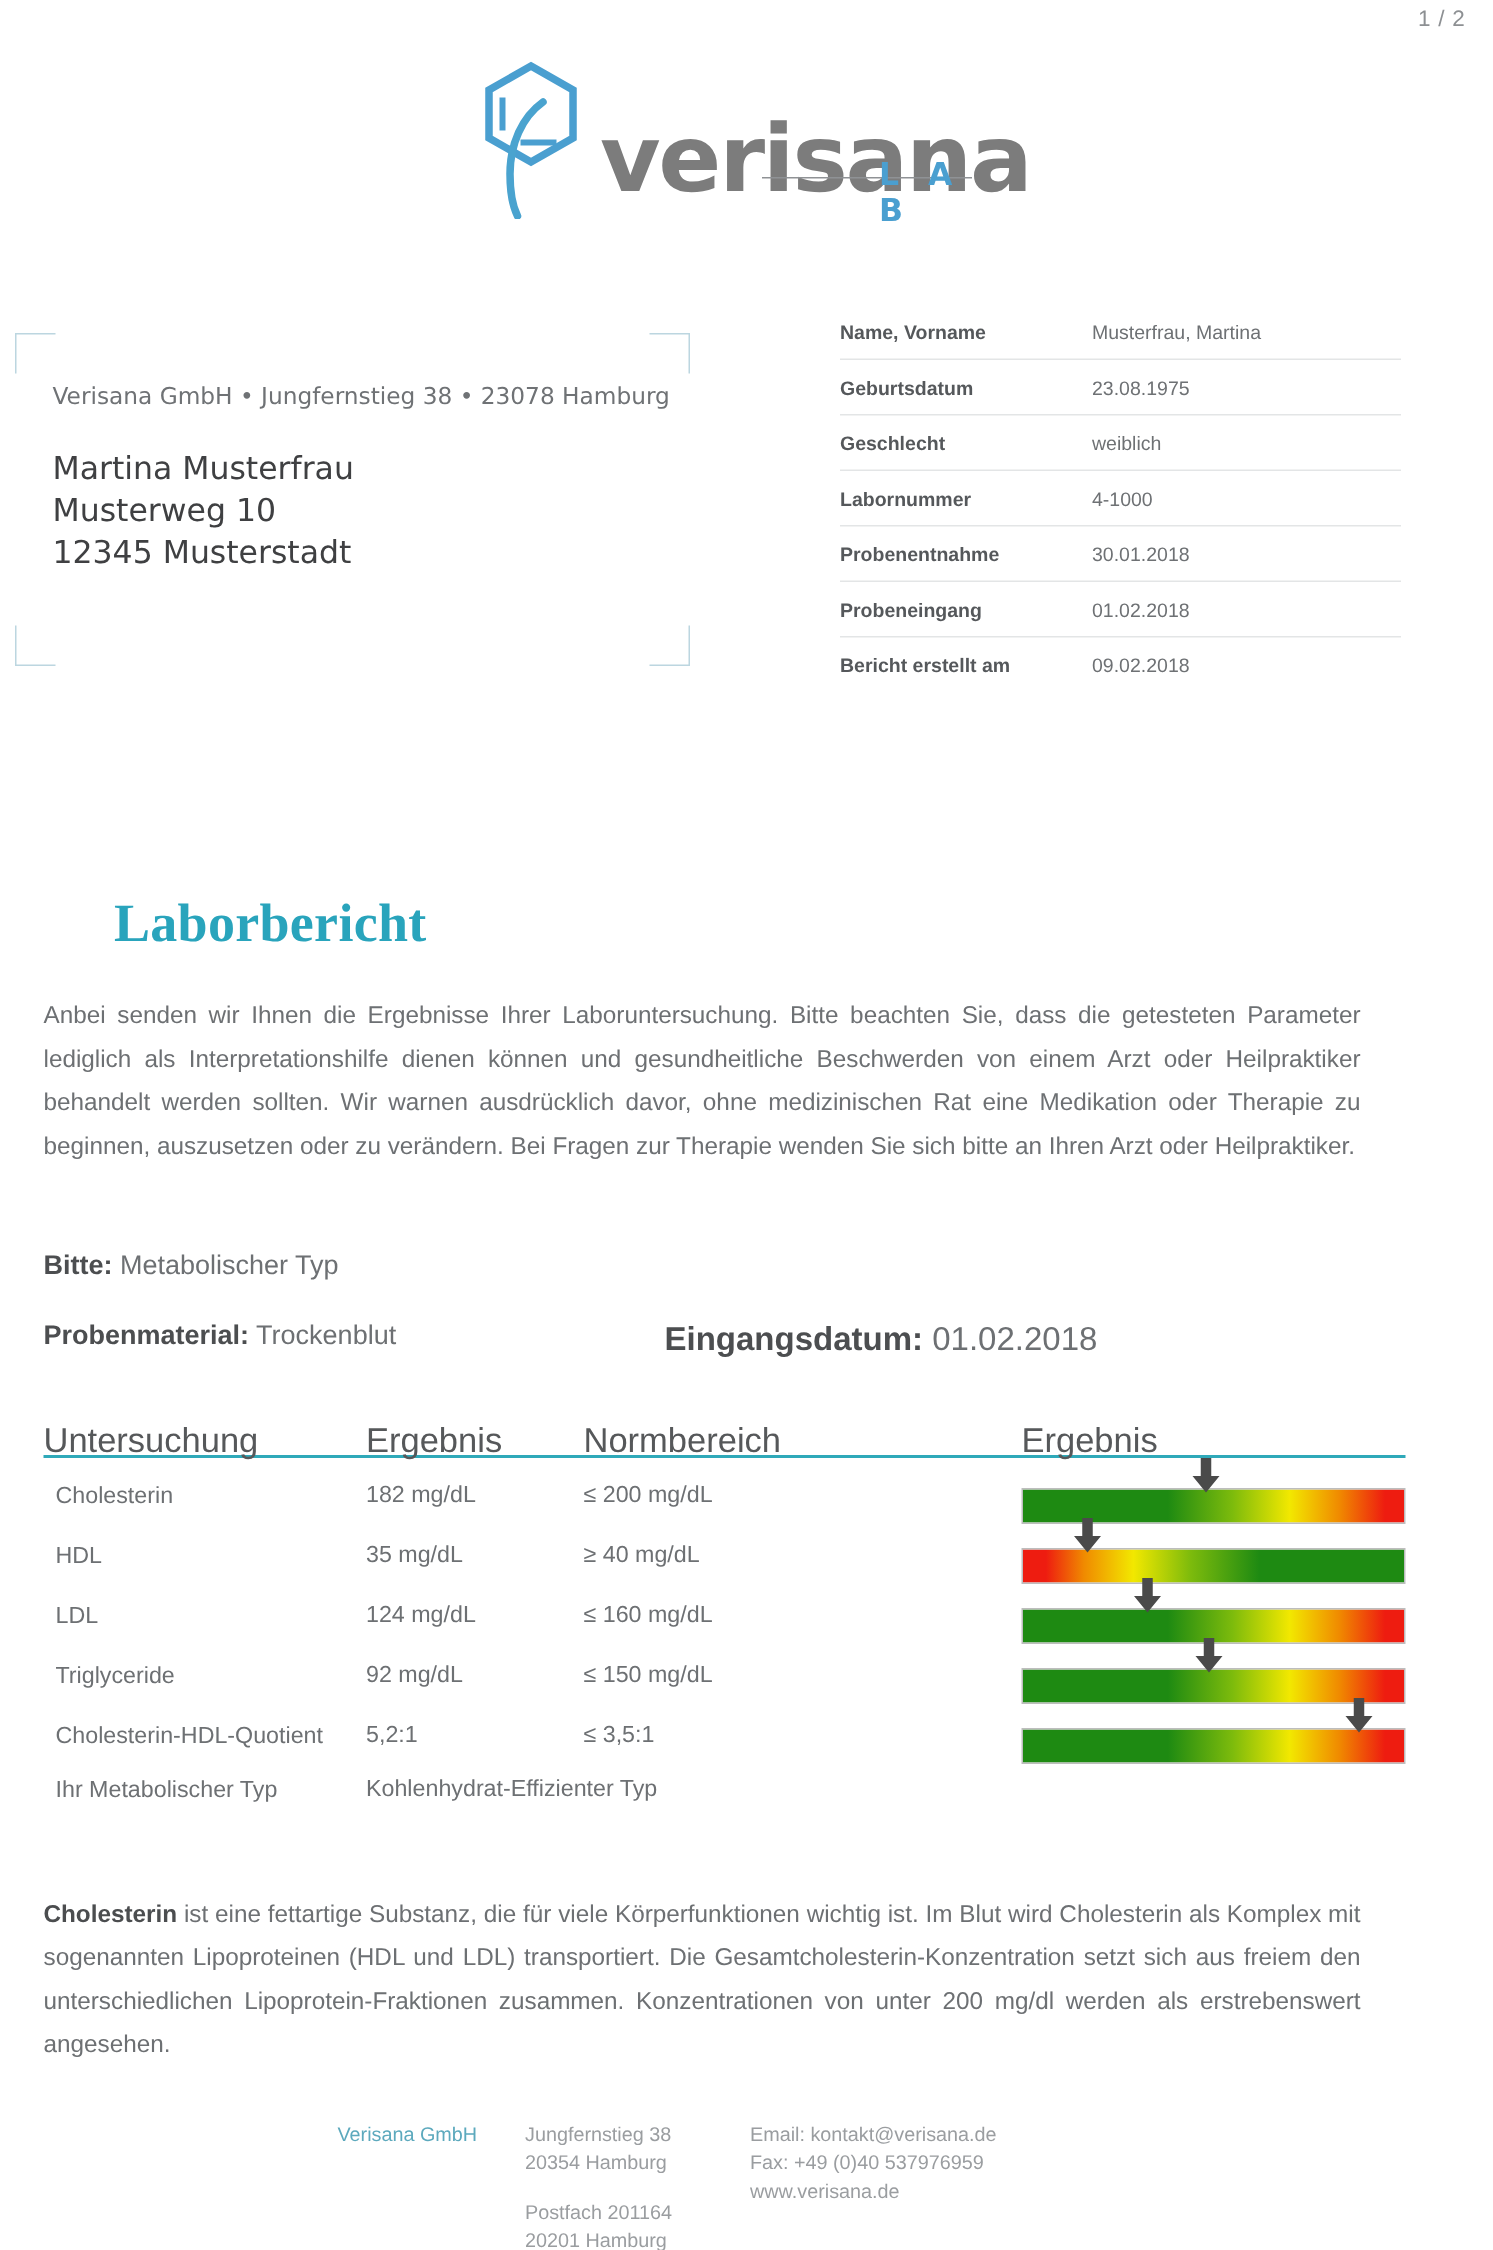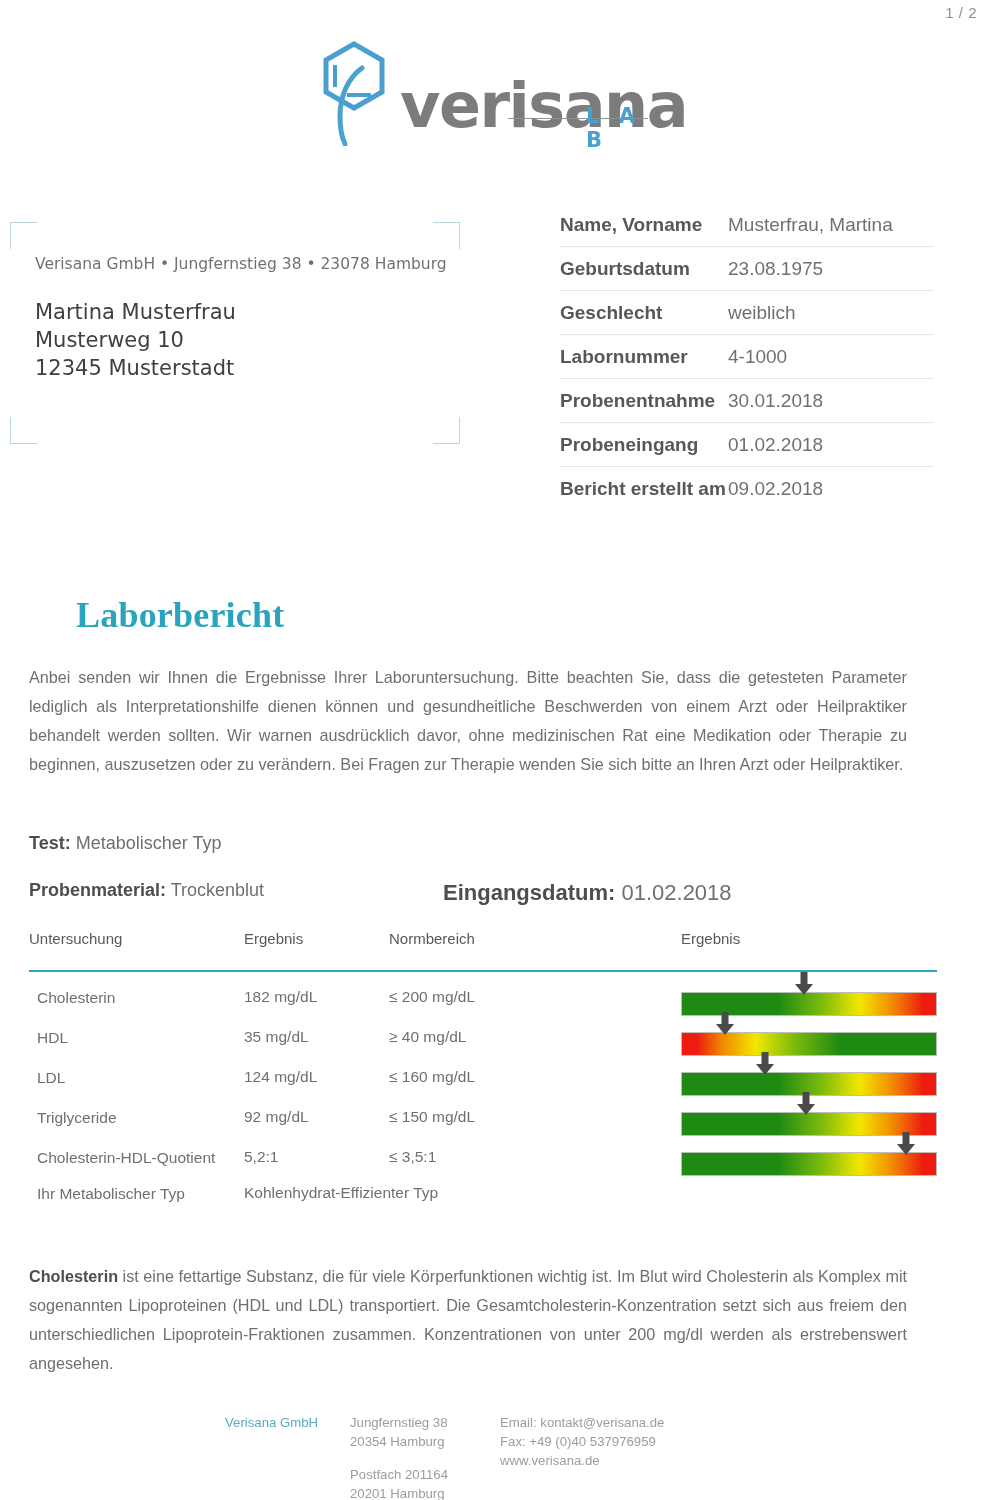--- a/index.html
+++ b/index.html
@@ -114,21 +114,21 @@
   .patient-table {
     position: absolute;
     left: 560px;
     top: 203px;
     width: 374px;
     border-collapse: collapse;
   }
   .patient-table td {
     padding: 11px 0 10px 0;
     vertical-align: middle;
-    font-size: 19px;
+    font-size: 13px;
     border-bottom: 1px solid #e3e5e6;
   }
   .patient-table tr:last-child td { border-bottom: none; }
   .patient-table td.pi-label {
     width: 168px;
     font-weight: bold;
     color: #55585b;
   }
   .patient-table td.pi-value {
     color: #6e7174;
@@ -190,22 +190,22 @@
     top: 930px;
     width: 908px;
   }
   .res-head {
     position: relative;
     height: 40px;
     border-bottom: 2px solid #2fa9b9;
   }
   .res-head span {
     position: absolute;
-    top: 0;
-    font-size: 15px;
+    top: 17px;
+    font-size: 23px;
     color: #56585a;
   }
   .rh-0 { left: 0px; }
   .rh-1 { left: 215px; }
   .rh-2 { left: 360px; }
   .rh-3 { left: 652px; }
 
   .res-body { position: relative; height: 250px; }
   .res-row {
     position: absolute;
@@ -322,21 +322,21 @@
         <td class="pi-label">Bericht erstellt am</td>
         <td class="pi-value">09.02.2018</td>
       </tr>
     </tbody>
 </table>
 
 <div class="report-title">Laborbericht</div>
 <div class="intro">Anbei senden wir Ihnen die Ergebnisse Ihrer Laboruntersuchung. Bitte beachten Sie, dass die getesteten Parameter lediglich als Interpretationshilfe dienen können und gesundheitliche Beschwerden von einem Arzt oder Heilpraktiker behandelt werden sollten. Wir warnen ausdrücklich davor, ohne medizinischen Rat eine Medikation oder Therapie zu beginnen, auszusetzen oder zu verändern. Bei Fragen zur Therapie wenden Sie sich bitte an Ihren Arzt oder Heilpraktiker.</div>
 
 <div class="test-line">
-  <b>Test:</b>
+  <b>Bitte:</b>
   <span>Metabolischer Typ</span>
 </div>
 <div class="meta-line">
   <b>Probenmaterial:</b>
   <span>Trockenblut</span>
 </div>
 <div class="meta-line2">
   <b>Eingangsdatum:</b>
   <span>01.02.2018</span>
 </div>

